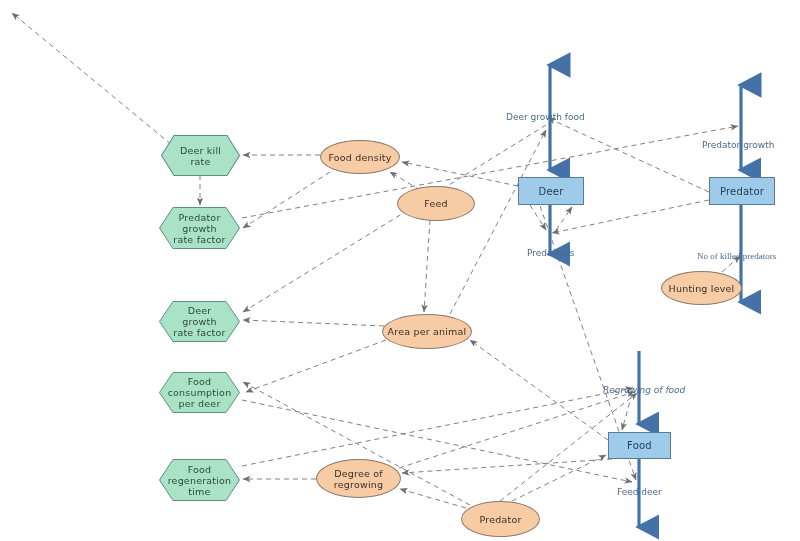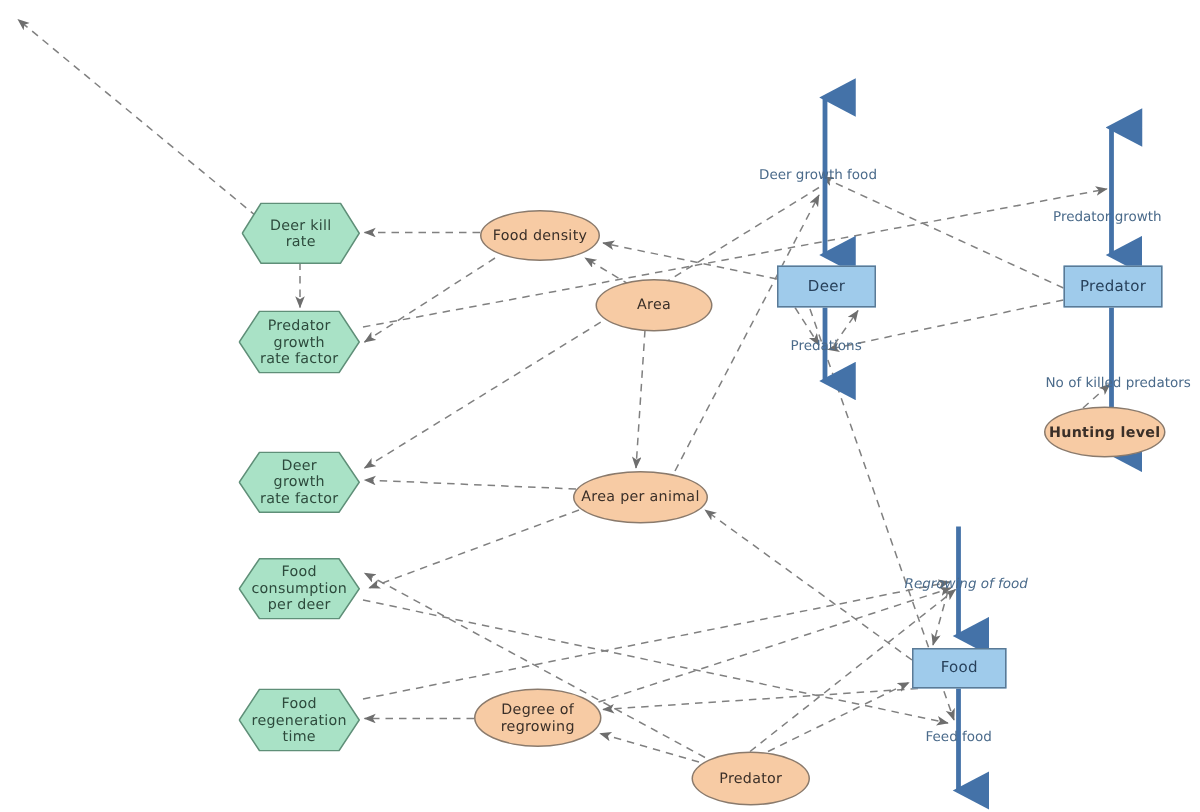--- a/index.html
+++ b/index.html
@@ -139,26 +139,26 @@
       <div class="node node-stock" style="left: 709px; top: 177px; width: 66px; height: 28px;">
         <span>Predator</span>
       </div>
       <div class="node node-stock" style="left: 608px; top: 432px; width: 63px; height: 27px;">
         <span>Food</span>
       </div>
       <div class="node node-aux" style="left: 320px; top: 140px; width: 80px; height: 34px;">
         <span>Food density</span>
       </div>
       <div class="node node-aux" style="left: 397px; top: 186px; width: 78px; height: 35px;">
-        <span>Area</span>
+        <span>Feed</span>
       </div>
       <div class="node node-aux" style="left: 382px; top: 314px; width: 90px; height: 35px;">
         <span>Area per animal</span>
       </div>
-      <div class="node node-aux" style="left: 696px; top: 271px; width: 81px; height: 34px; font-weight: bold;">
+      <div class="node node-aux" style="left: 661px; top: 271px; width: 81px; height: 34px;">
         <span>Hunting level</span>
       </div>
       <div class="node node-aux" style="left: 316px; top: 459px; width: 85px; height: 39px;">
         <span>Degree of<br>regrowing</span>
       </div>
       <div class="node node-aux" style="left: 461px; top: 501px; width: 79px; height: 36px;">
         <span>Predator</span>
       </div>
       <div class="node node-hex" style="left: 161px; top: 135px; width: 79px; height: 41px; background: transparent;">
         <svg class="hexbg" viewBox="0 0 79 39" preserveAspectRatio="none">
@@ -186,19 +186,19 @@
       </div>
       <div class="node node-hex" style="left: 159px; top: 459px; width: 81px; height: 42px; background: transparent;">
         <svg class="hexbg" viewBox="0 0 81 42" preserveAspectRatio="none">
           <polygon points="14,0.5 67,0.5 80.5,21 67,41.5 14,41.5 0.5,21" fill="#a9e2c6" stroke="#5f8f78" stroke-width="1"></polygon>
         </svg>
         <span class="hexlabel">Food<br>regeneration<br>time</span>
       </div>
     </div>
   <div id="flowlabel-layer">
       <div class="flowlabel" style="left: 506px; top: 112px;">Deer growth food</div>
-      <div class="flowlabel" style="left: 527px; top: 226px;">Predations</div>
+      <div class="flowlabel" style="left: 527px; top: 248px;">Predations</div>
       <div class="flowlabel" style="left: 702px; top: 120px; margin-top: 20px;">Predator growth</div>
-      <div class="flowlabel" style="left: 697px; top: 251px;">No of killed predators</div>
+      <div class="flowlabel" style="left: 697px; top: 251px; font-family: Liberation Serif, serif;">No of killed predators</div>
       <div class="flowlabel" style="left: 603px; top: 385px; font-style: italic;">Regrowing of food</div>
-      <div class="flowlabel" style="left: 617px; top: 487px;">Feed food</div>
+      <div class="flowlabel" style="left: 617px; top: 487px;">Feed deer</div>
     </div>
 </div>
 
 </body></html>

